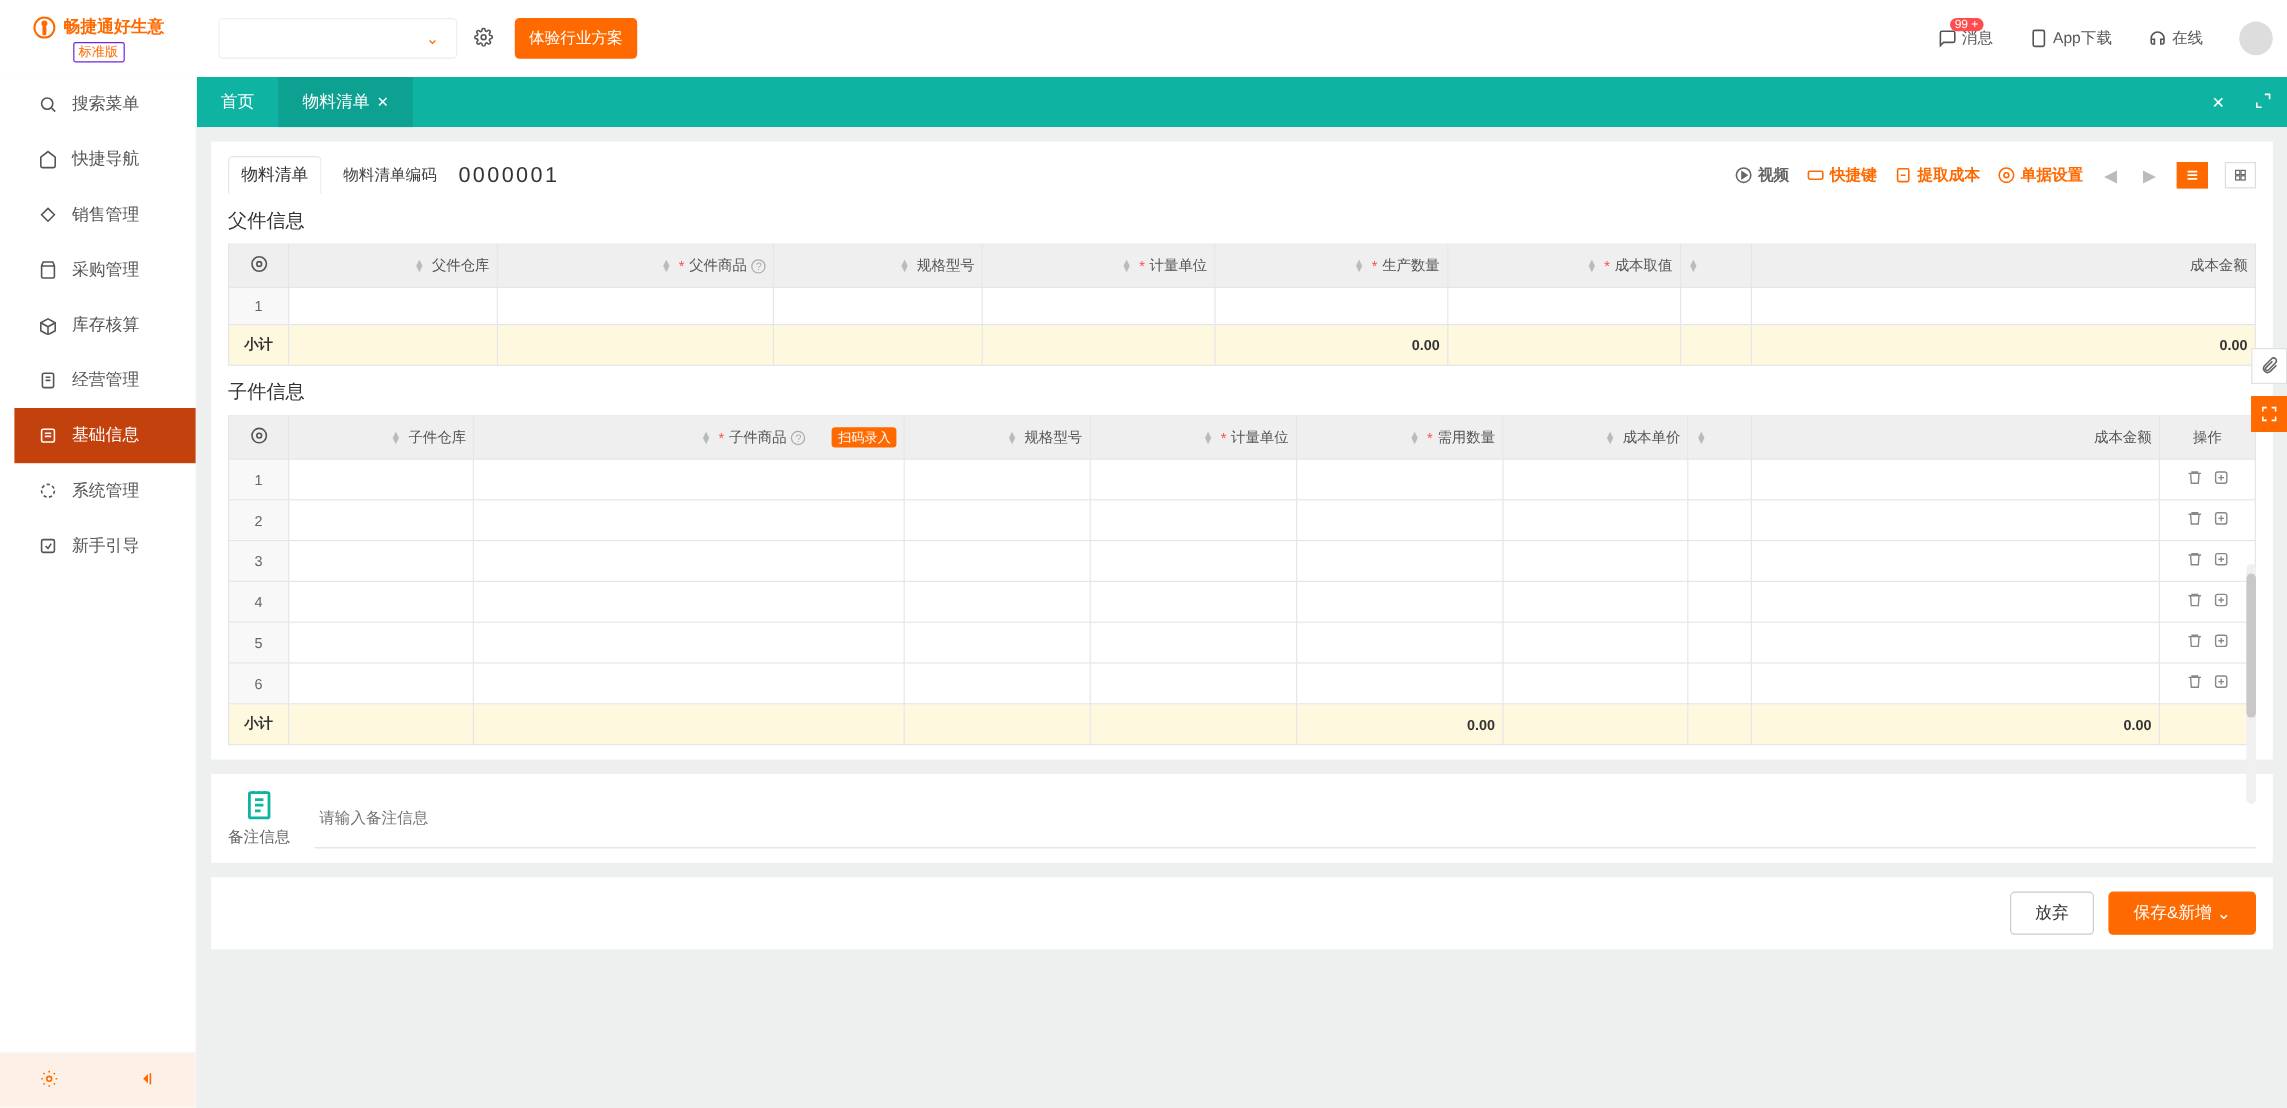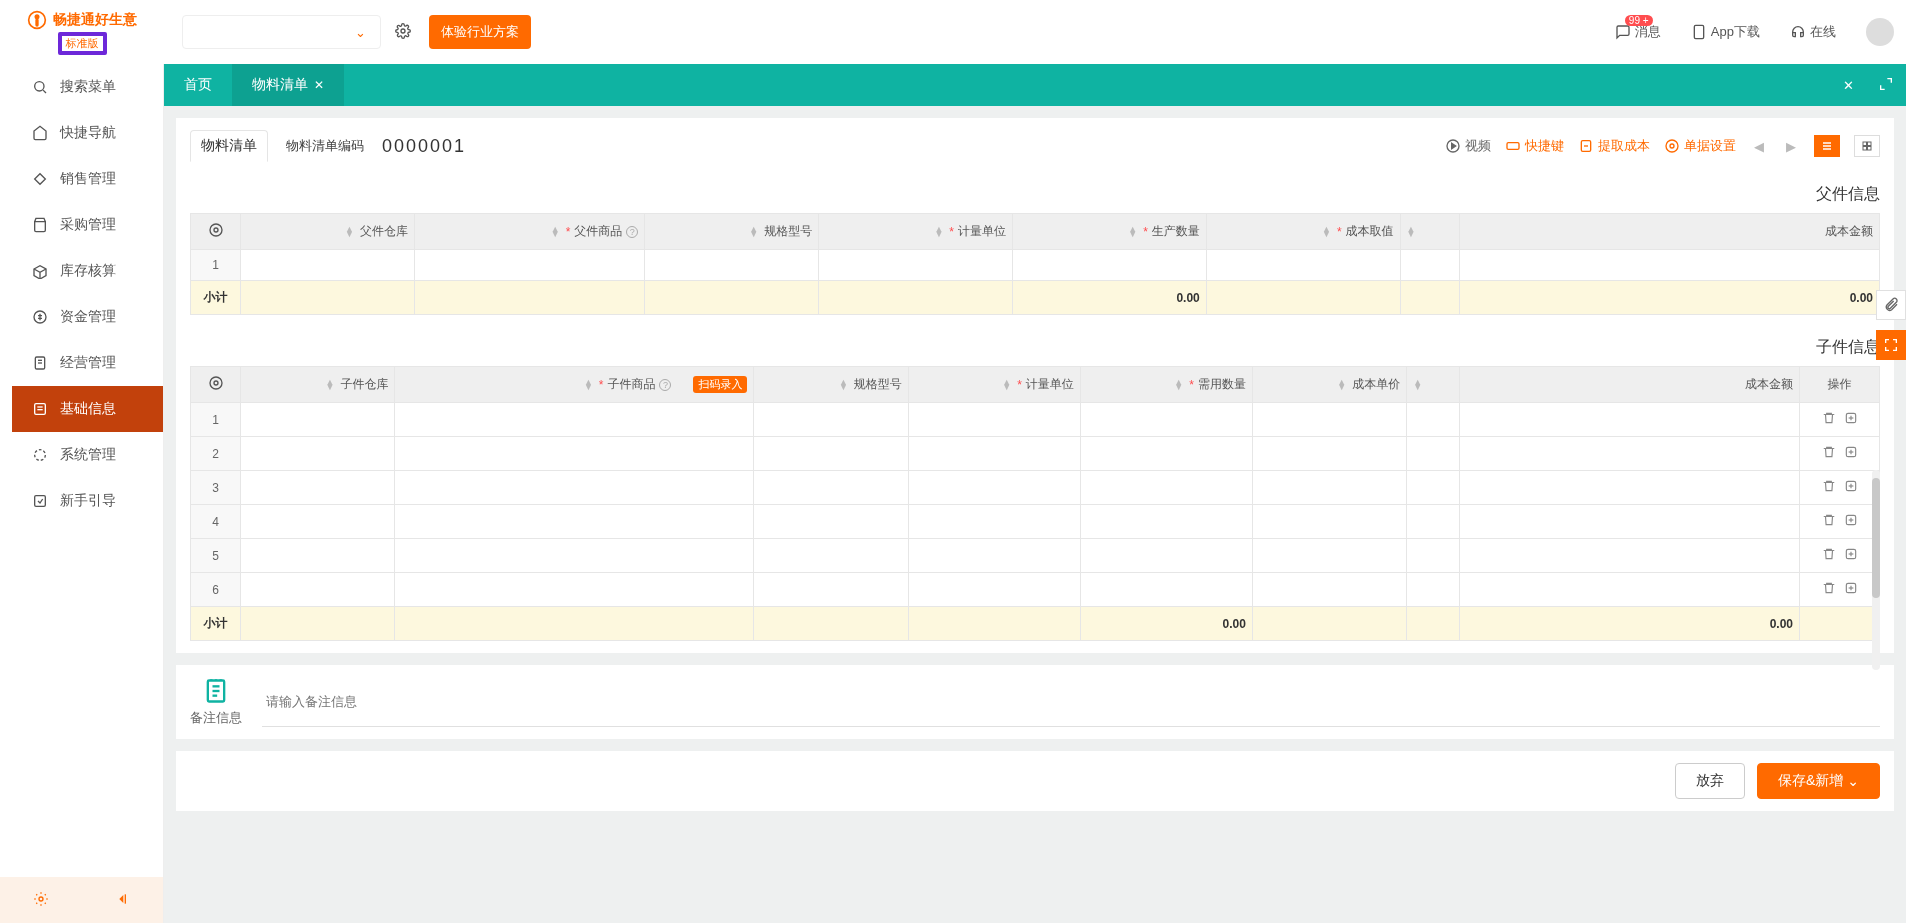--- a/index.html
+++ b/index.html
@@ -4,21 +4,21 @@
 <style>
 * { margin: 0; padding: 0; box-sizing: border-box; }
 body { font-family: "Microsoft YaHei", sans-serif; font-size: 13px; color: #333; background: #f5f5f5; overflow: hidden; }
 
 
 .header { height: 64px; background: #fff; display: flex; align-items: center; padding: 0 12px; position: relative; }
 .logo { display: flex; flex-direction: column; align-items: center; width: 140px; }
 .logo-main { display: flex; align-items: center; gap: 6px; }
 .logo-icon { width: 20px; height: 20px; }
 .logo-text { color: #ff6a00; font-weight: bold; font-size: 14px; }
-.logo-edition { color: #ff6a00; font-size: 11px; border: 4px solid #6d28d9; border-radius: 2px; padding: 0 4px; margin-top: 2px; }
+.logo-edition { color: #ff6a00; font-size: 11px; border: 1px solid #6d28d9; border-radius: 2px; padding: 0 4px; margin-top: 2px; }
 .org-select { margin-left: 30px; display: flex; align-items: center; gap: 8px; color: #555; height: 34px; padding: 0 14px; border: 1px solid #eee; border-radius: 4px; }
 .chevron-down { color: #ff6a00; }
 .gear-btn { margin-left: 8px; color: #555; padding: 6px; }
 .promo-btn { margin-left: 12px; background: #ff6a00; color: #fff; border: none; padding: 8px 12px; border-radius: 4px; font-size: 13px; cursor: pointer; }
 .header-spacer { flex: 1; }
 .header-right { display: flex; align-items: center; gap: 30px; color: #555; }
 .hdr-item { display: flex; align-items: center; gap: 4px; cursor: pointer; position: relative; }
 .badge { position: absolute; top: -8px; left: 10px; background: #ff4d4f; color: #fff; font-size: 10px; padding: 0 4px; border-radius: 8px; }
 .avatar { width: 28px; height: 28px; border-radius: 50%; background: #ddd; }
 .icon { width: 16px; height: 16px; display: inline-block; }
@@ -41,28 +41,28 @@
 
 
 .main { position: fixed; left: 164px; right: 0; top: 106px; bottom: 0; background: #eef0f0; overflow: auto; }
 .panel { background: #fff; margin: 12px; padding: 12px 14px; position: relative; }
 
 .panel-head { display: flex; align-items: center; gap: 18px; }
 .panel-tab { padding: 6px 10px; font-size: 14px; color: #333; border-bottom: 2px solid transparent; }
 .panel-tab.active { border: 1px solid #e5e5e5; border-bottom-color: #fff; border-radius: 4px 4px 0 0; }
 .panel-code-label { color: #404040; font-size: 13px; font-family: Liberation Serif, serif; }
 .panel-code-value { font-size: 18px; color: #333; letter-spacing: 2px; }
-.panel-head-right { margin-left: auto; display: flex; align-items: center; gap: 14px; color: #666; }
+.panel-head-right { margin-left: auto; display: flex; align-items: center; gap: 14px; color: #666; font-weight: bold; }
 .panel-head-right .link { display: flex; align-items: center; gap: 4px; cursor: pointer; }
 .panel-head-right .link.accent { color: #ff6a00; }
 .arrow-btn { color: #bbb; padding: 2px 4px; cursor: pointer; }
 .viewbtn { width: 26px; height: 22px; border: 1px solid #ddd; display: inline-flex; align-items: center; justify-content: center; cursor: pointer; }
 .viewbtn.active { background: #ff6a00; color: #fff; border-color: #ff6a00; }
 
-.section-title { font-size: 16px; margin: 22px 0 8px; text-align: right; }
+.section-title { font-size: 16px; margin: 12px 0 8px; }
 
 
 .grid { border: 1px solid #e6e6e6; width: 100%; border-collapse: collapse; }
 .grid th, .grid td { border: 1px solid #e6e6e6; padding: 8px 6px; font-size: 12px; }
 .grid th { background: #efefef; font-weight: normal; color: #555; }
 .grid td.row-idx { text-align: center; color: #666; width: 50px; background: #f8f8f8; }
 .grid th.gear { width: 50px; text-align: center; }
 .sort { display: inline-flex; flex-direction: column; margin-right: 4px; vertical-align: middle; color: #bbb; line-height: 5px; font-size: 9px; }
 .req { color: #ff4d4f; margin-right: 2px; }
 .hint-icon { display: inline-block; border: 1px solid #aaa; color: #aaa; border-radius: 50%; width: 12px; height: 12px; font-size: 9px; line-height: 10px; text-align: center; margin-left: 2px; }
@@ -175,27 +175,20 @@
           <path d="M6 2l-2 5v13a2 2 0 0 0 2 2h12a2 2 0 0 0 2-2V7l-2-5zM3 7h18"></path>
         </svg>
         <span>采购管理</span>
       </div>
     <div class="side-item">
         <svg class="icon" viewBox="0 0 24 24" fill="none" stroke="currentColor" stroke-width="2">
           <path d="M3 9l9-5 9 5v10l-9 5-9-5z"></path>
           <path d="M3 9l9 5 9-5M12 14v10"></path>
         </svg>
         <span>库存核算</span>
-      </div>
-    <div class="side-item">
-        <svg class="icon" viewBox="0 0 24 24" fill="none" stroke="currentColor" stroke-width="2">
-          <circle cx="12" cy="12" r="9"></circle>
-          <path d="M12 7v10M9 10h6M9 14h6"></path>
-        </svg>
-        <span>资金管理</span>
       </div>
     <div class="side-item">
         <svg class="icon" viewBox="0 0 24 24" fill="none" stroke="currentColor" stroke-width="2">
           <rect x="5" y="3" width="14" height="18" rx="2"></rect>
           <line x1="9" y1="8" x2="15" y2="8"></line>
           <line x1="9" y1="12" x2="15" y2="12"></line>
         </svg>
         <span>经营管理</span>
       </div>
     <div class="side-item active">

